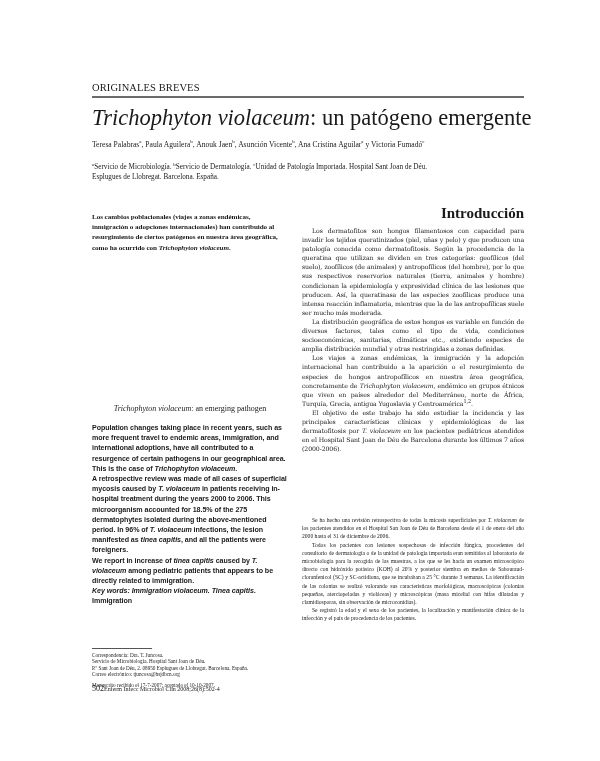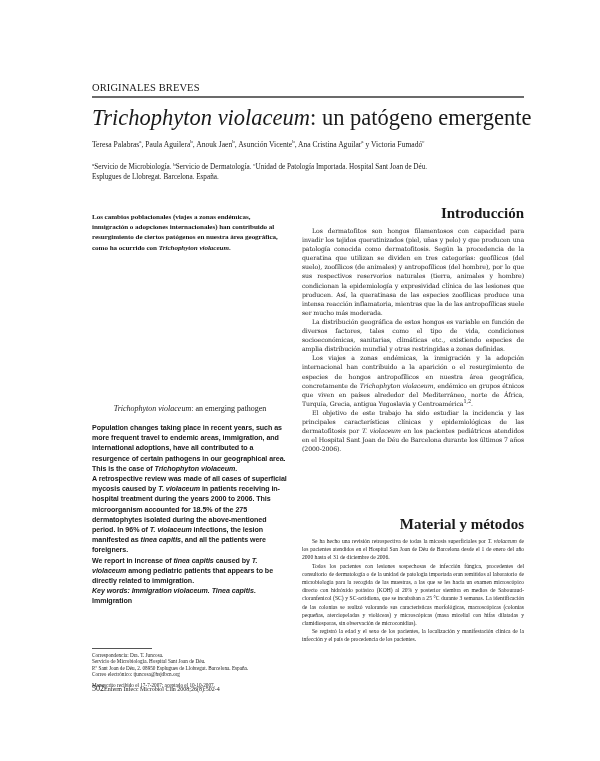--- a/index.html
+++ b/index.html
@@ -120,19 +120,18 @@
   <h2 class="h2">Introducción</h2>
   <div class="body-text">
     <p>Los dermatofitos son hongos filamentosos con capacidad para invadir los tejidos queratinizados (piel, uñas y pelo) y que producen una patología conocida como dermatofitosis. Según la procedencia de la queratina que utilizan se dividen en tres categorías: geofílicos (del suelo), zoofílicos (de animales) y antropofílicos (del hombre), por lo que sus respectivos reservorios naturales (tierra, animales y hombre) condicionan la epidemiología y expresividad clínica de las lesiones que producen. Así, la queratinasa de las especies zoofílicas produce una intensa reacción inflamatoria, mientras que la de las antropofílicas suele ser mucho más moderada.</p>
     <p>La distribución geográfica de estos hongos es variable en función de diversos factores, tales como el tipo de vida, condiciones socioeconómicas, sanitarias, climáticas etc., existiendo especies de amplia distribución mundial y otras restringidas a zonas definidas.</p>
     <p><span>Los viajes a zonas endémicas, la inmigración y la adopción internacional han contribuido a la aparición o el resurgimiento de especies de hongos antropofílicos en nuestra área geográfica, concretamente de </span><em>Trichophyton violaceum</em><span>, endémico en grupos étnicos que viven en países alrededor del Mediterráneo, norte de África, Turquía, Grecia, antigua Yugoslavia y Centroamérica</span><sup>1,2</sup><span>.</span></p>
     <p><span>El objetivo de este trabajo ha sido estudiar la incidencia y las principales características clínicas y epidemiológicas de las dermatofitosis por </span><em>T. violaceum</em><span> en los pacientes pediátricos atendidos en el Hospital Sant Joan de Déu de Barcelona durante los últimos 7 años (2000-2006).</span></p>
   </div>
 </div>
 
 <div class="right-col" style="top:516px;">
-  <h2 class="h2">Material y métodos</h2>
   <div class="small-text">
     <p><span>Se ha hecho una revisión retrospectiva de todas la micosis superficiales por </span><em>T. violaceum</em><span> de los pacientes atendidos en el Hospital San Joan de Déu de Barcelona desde el 1 de enero del año 2000 hasta el 31 de diciembre de 2006.</span></p>
     <p>Todos los pacientes con lesiones sospechosas de infección fúngica, procedentes del consultorio de dermatología o de la unidad de patología importada eran remitidos al laboratorio de microbiología para la recogida de las muestras, a las que se les hacía un examen microscópico directo con hidróxido potásico (KOH) al 20% y posterior siembra en medios de Sabouraud-cloranfenicol (SC) y SC-actidiona, que se incubaban a 25 °C durante 3 semanas. La identificación de las colonias se realizó valorando sus características morfológicas, macroscópicas (colonias pequeñas, aterciopeladas y violáceas) y microscópicas (masa micelial con hifas dilatadas y clamidiosporas, sin observación de microconidias).</p>
     <p>Se registró la edad y el sexo de los pacientes, la localización y manifestación clínica de la infección y el país de procedencia de los pacientes.</p>
   </div>
 </div>
 
 </body></html>

